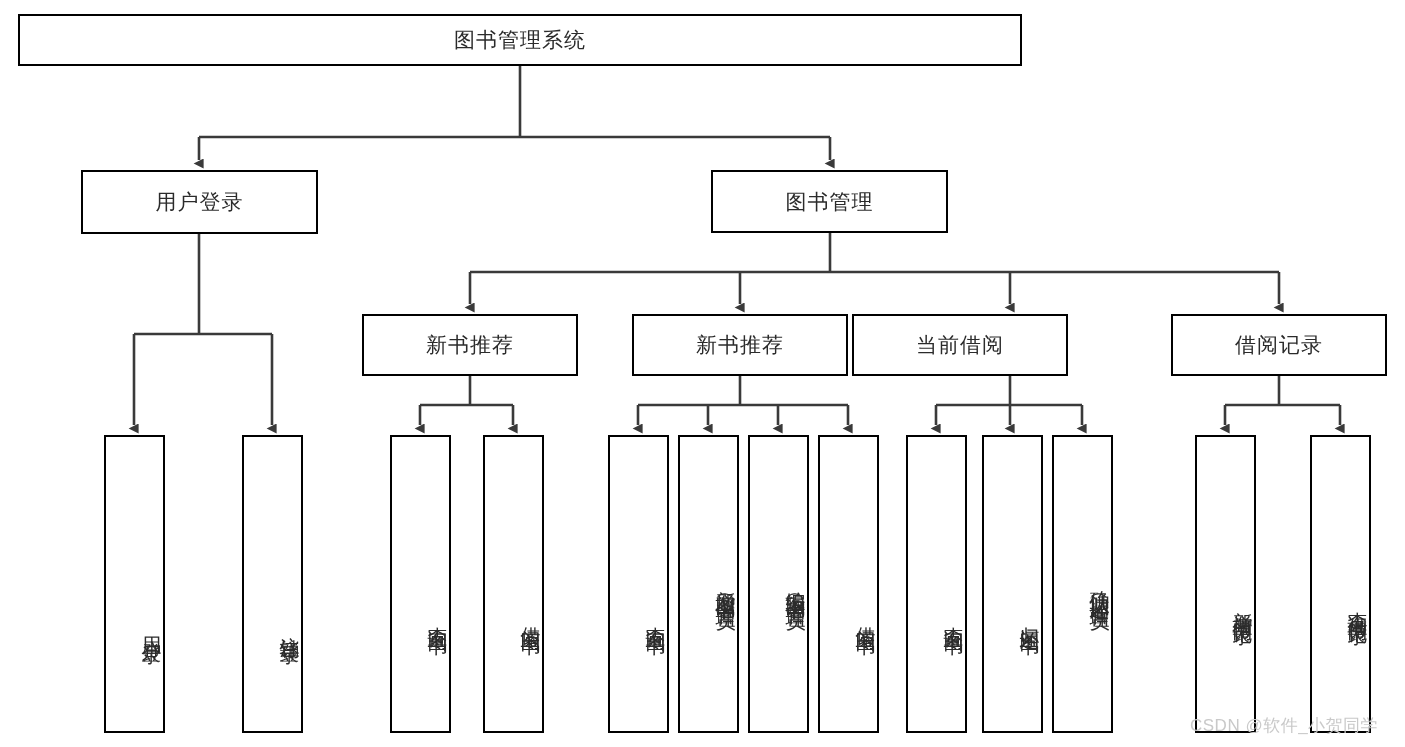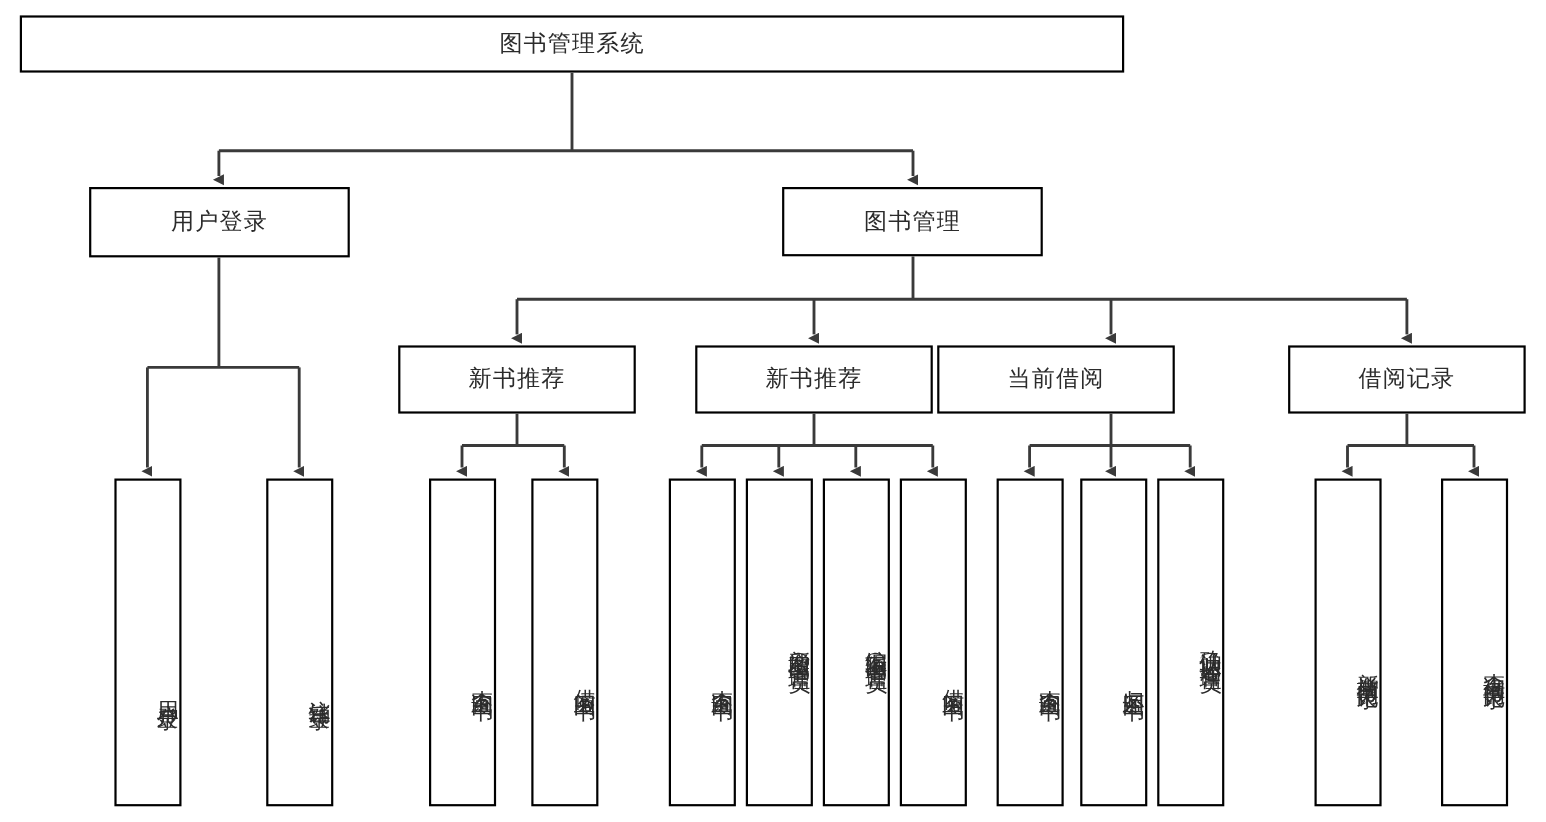--- a/index.html
+++ b/index.html
@@ -180,14 +180,17 @@
     <span>确认归还（管理员）</span>
   </div>
 
   <div class="node vert" style="left:1195px; top:435px; width:61px; height:298px; padding-top:42px;">
     <span>新增借阅记录</span>
   </div>
   <div class="node vert" style="left:1310px; top:435px; width:61px; height:298px; padding-top:42px;">
     <span>查询借阅记录</span>
   </div>
 
+  <div class="watermark" style="left:1190px; top:714px;">
+    <span>CSDN @软件_小贺同学</span>
+  </div>
 
 </div>
 
 </body></html>

